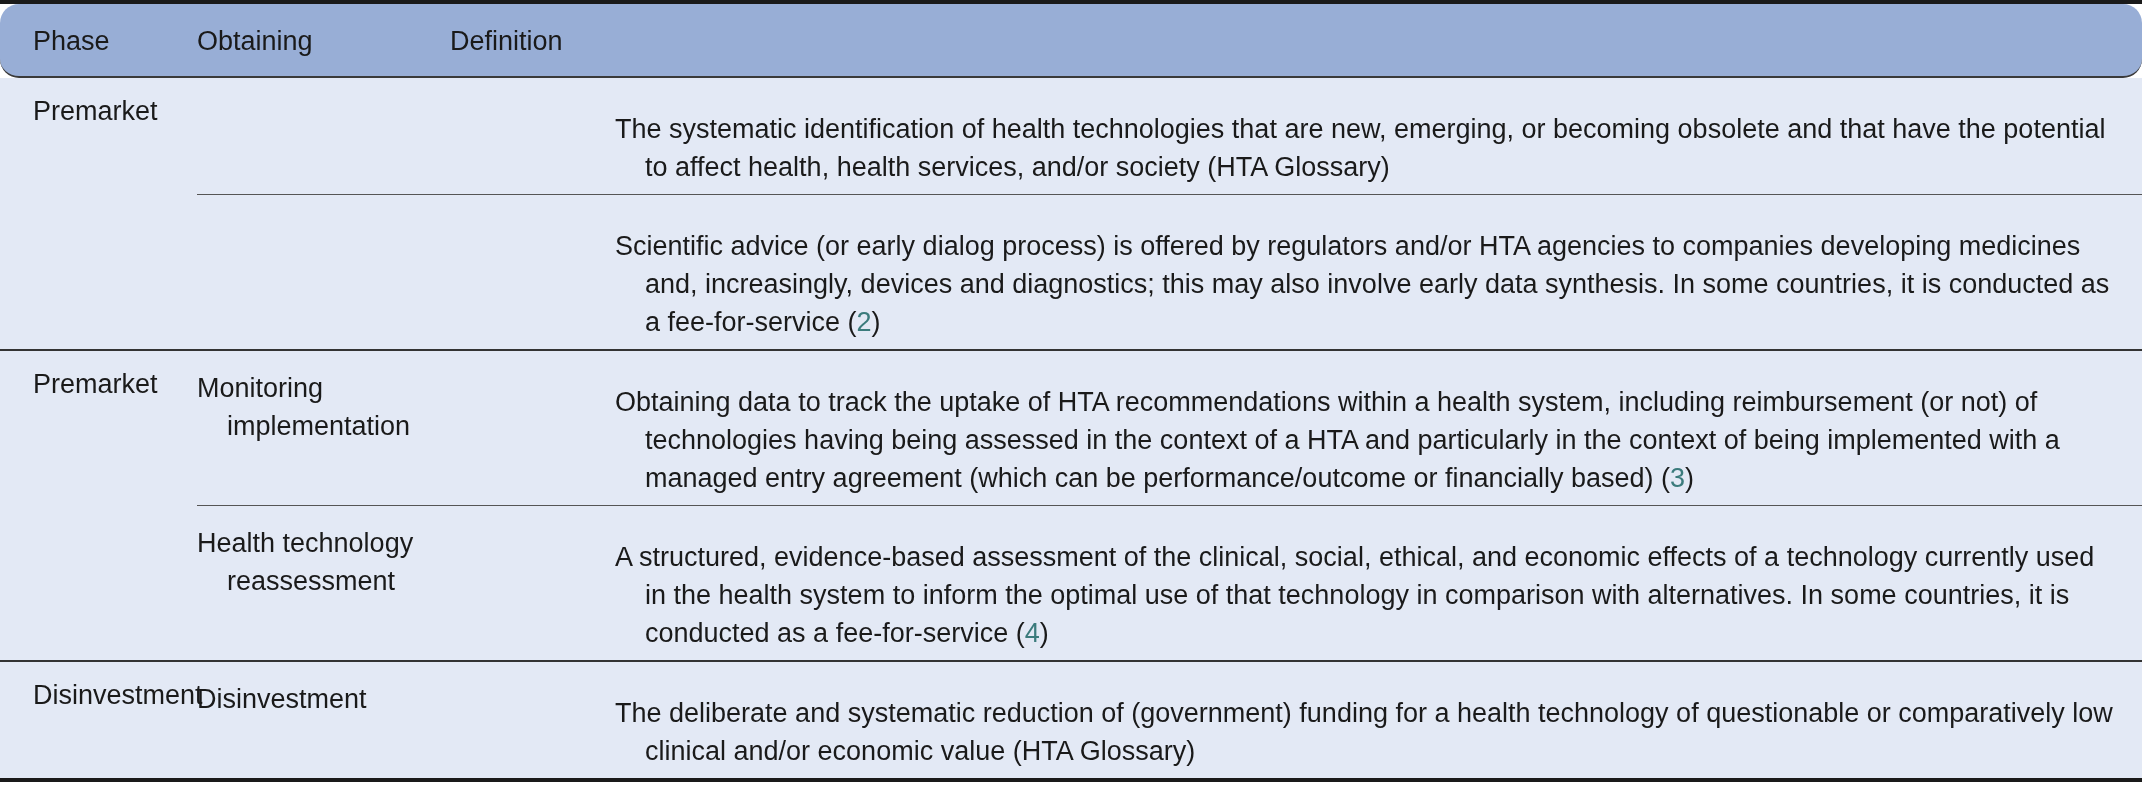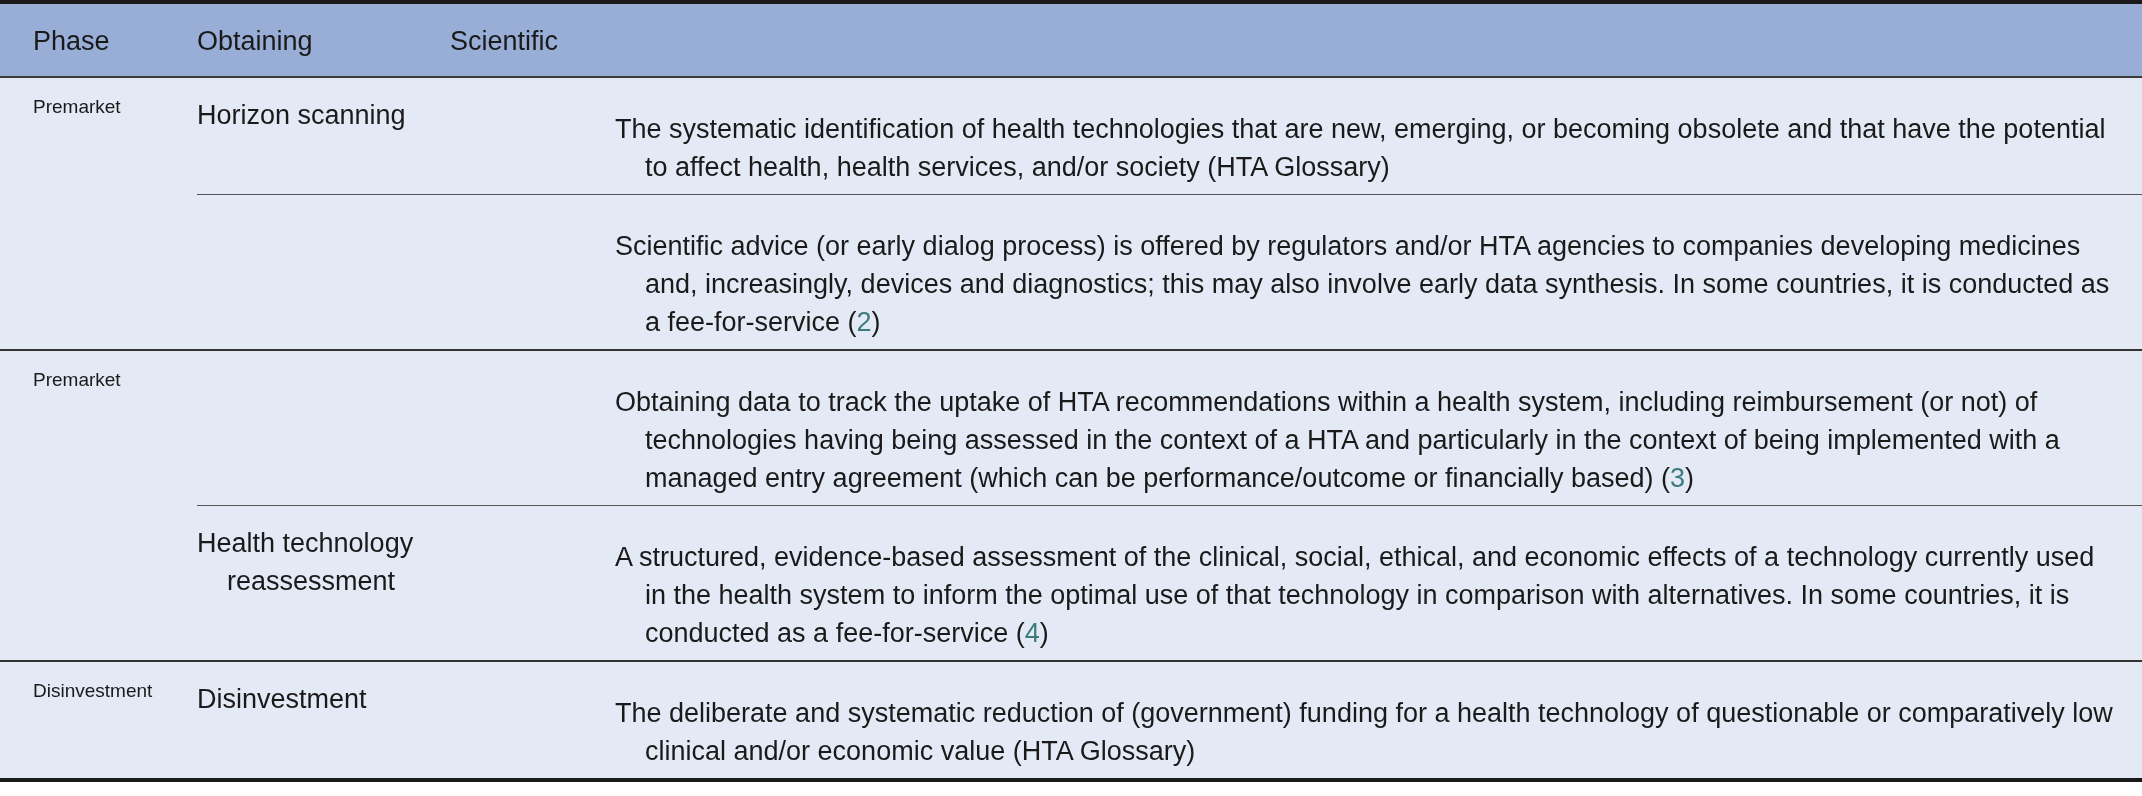--- a/index.html
+++ b/index.html
@@ -1,56 +1,56 @@
 <!DOCTYPE html>
 <html><head>
 <meta charset="utf-8">
 <style>
   html, body { margin:0; padding:0; background:#ffffff; }
   body { width:2142px; height:796px; overflow:hidden; font-family:"Liberation Sans", "DejaVu Sans", sans-serif; color:#1a1a1a; }
   .tbl { position:absolute; left:0; top:0; width:2142px; }
   .toprule { height:4px; background:#1a1a1a; }
-  .hdr { height:72px; background:#98aed6; border-bottom:2px solid #3a3a3a; position:relative; font-size:27px; }
+  .hdr { height:72px; background:#98aed6; border-bottom:2px solid #3a3a3a; position:relative; font-size:27px;border-radius:19px; }
   .hdr span { position:absolute; top:22px; }
   .body { background:#e3e9f5; }
   .group { position:relative; border-bottom:2px solid #333; }
   .group:last-child { border-bottom:4px solid #1a1a1a; }
-  .phase { position:absolute; left:33px; top:18px; font-size:19px; }
+  .phase { position:absolute; left:33px; top:18px; font-size:27px; }
   .row { margin-left:197px; position:relative; border-bottom:1.5px solid #555; }
   .row:last-child { border-bottom:none; }
   .act { position:absolute; left:72px; top:18px; width:280px; font-size:27px; line-height:38px; padding-left:30px; text-indent:-30px; }
   .act, .def, .phase { margin-left:0; }
   .row .act { left:0; }
   .def { margin-left:418px; padding:32px 24px 8px 30px; text-indent:-30px; font-size:27px; line-height:38px; }
   .cite { color:#3b7b7c; }
 </style>
 </head>
 <body>
 
 <div class="tbl">
   <div class="toprule"></div>
   <div class="hdr">
     <span style="left:33px">Phase</span>
     <span style="left:197px">Obtaining</span>
-    <span style="left:450px">Scientific</span>
+    <span style="left:450px">Definition</span>
   </div>
   <div class="body" id="tbody">
       <div class="group">
         <div class="phase">Premarket</div>
         <div class="row">
-          <div class="act">Horizon scanning</div>
           <div class="def"><span>The systematic identification of health technologies that are new, emerging, or becoming obsolete and that have the potential to affect health, health services, and/or society (HTA Glossary)</span></div>
         </div>
         <div class="row">
           <div class="def"><span>Scientific advice (or early dialog process) is offered by regulators and/or HTA agencies to companies developing medicines and, increasingly, devices and diagnostics; this may also involve early data synthesis. In some countries, it is conducted as a fee-for-service (</span><a class="cite">2</a><span>)</span></div>
         </div>
       </div>
       <div class="group">
         <div class="phase">Premarket</div>
         <div class="row">
+          <div class="act">Monitoring implementation</div>
           <div class="def"><span>Obtaining data to track the uptake of HTA recommendations within a health system, including reimbursement (or not) of technologies having being assessed in the context of a HTA and particularly in the context of being implemented with a managed entry agreement (which can be performance/outcome or financially based) (</span><a class="cite">3</a><span>)</span></div>
         </div>
         <div class="row">
           <div class="act">Health technology reassessment</div>
           <div class="def"><span>A structured, evidence-based assessment of the clinical, social, ethical, and economic effects of a technology currently used in the health system to inform the optimal use of that technology in comparison with alternatives. In some countries, it is conducted as a fee-for-service (</span><a class="cite">4</a><span>)</span></div>
         </div>
       </div>
       <div class="group">
         <div class="phase">Disinvestment</div>
         <div class="row">

